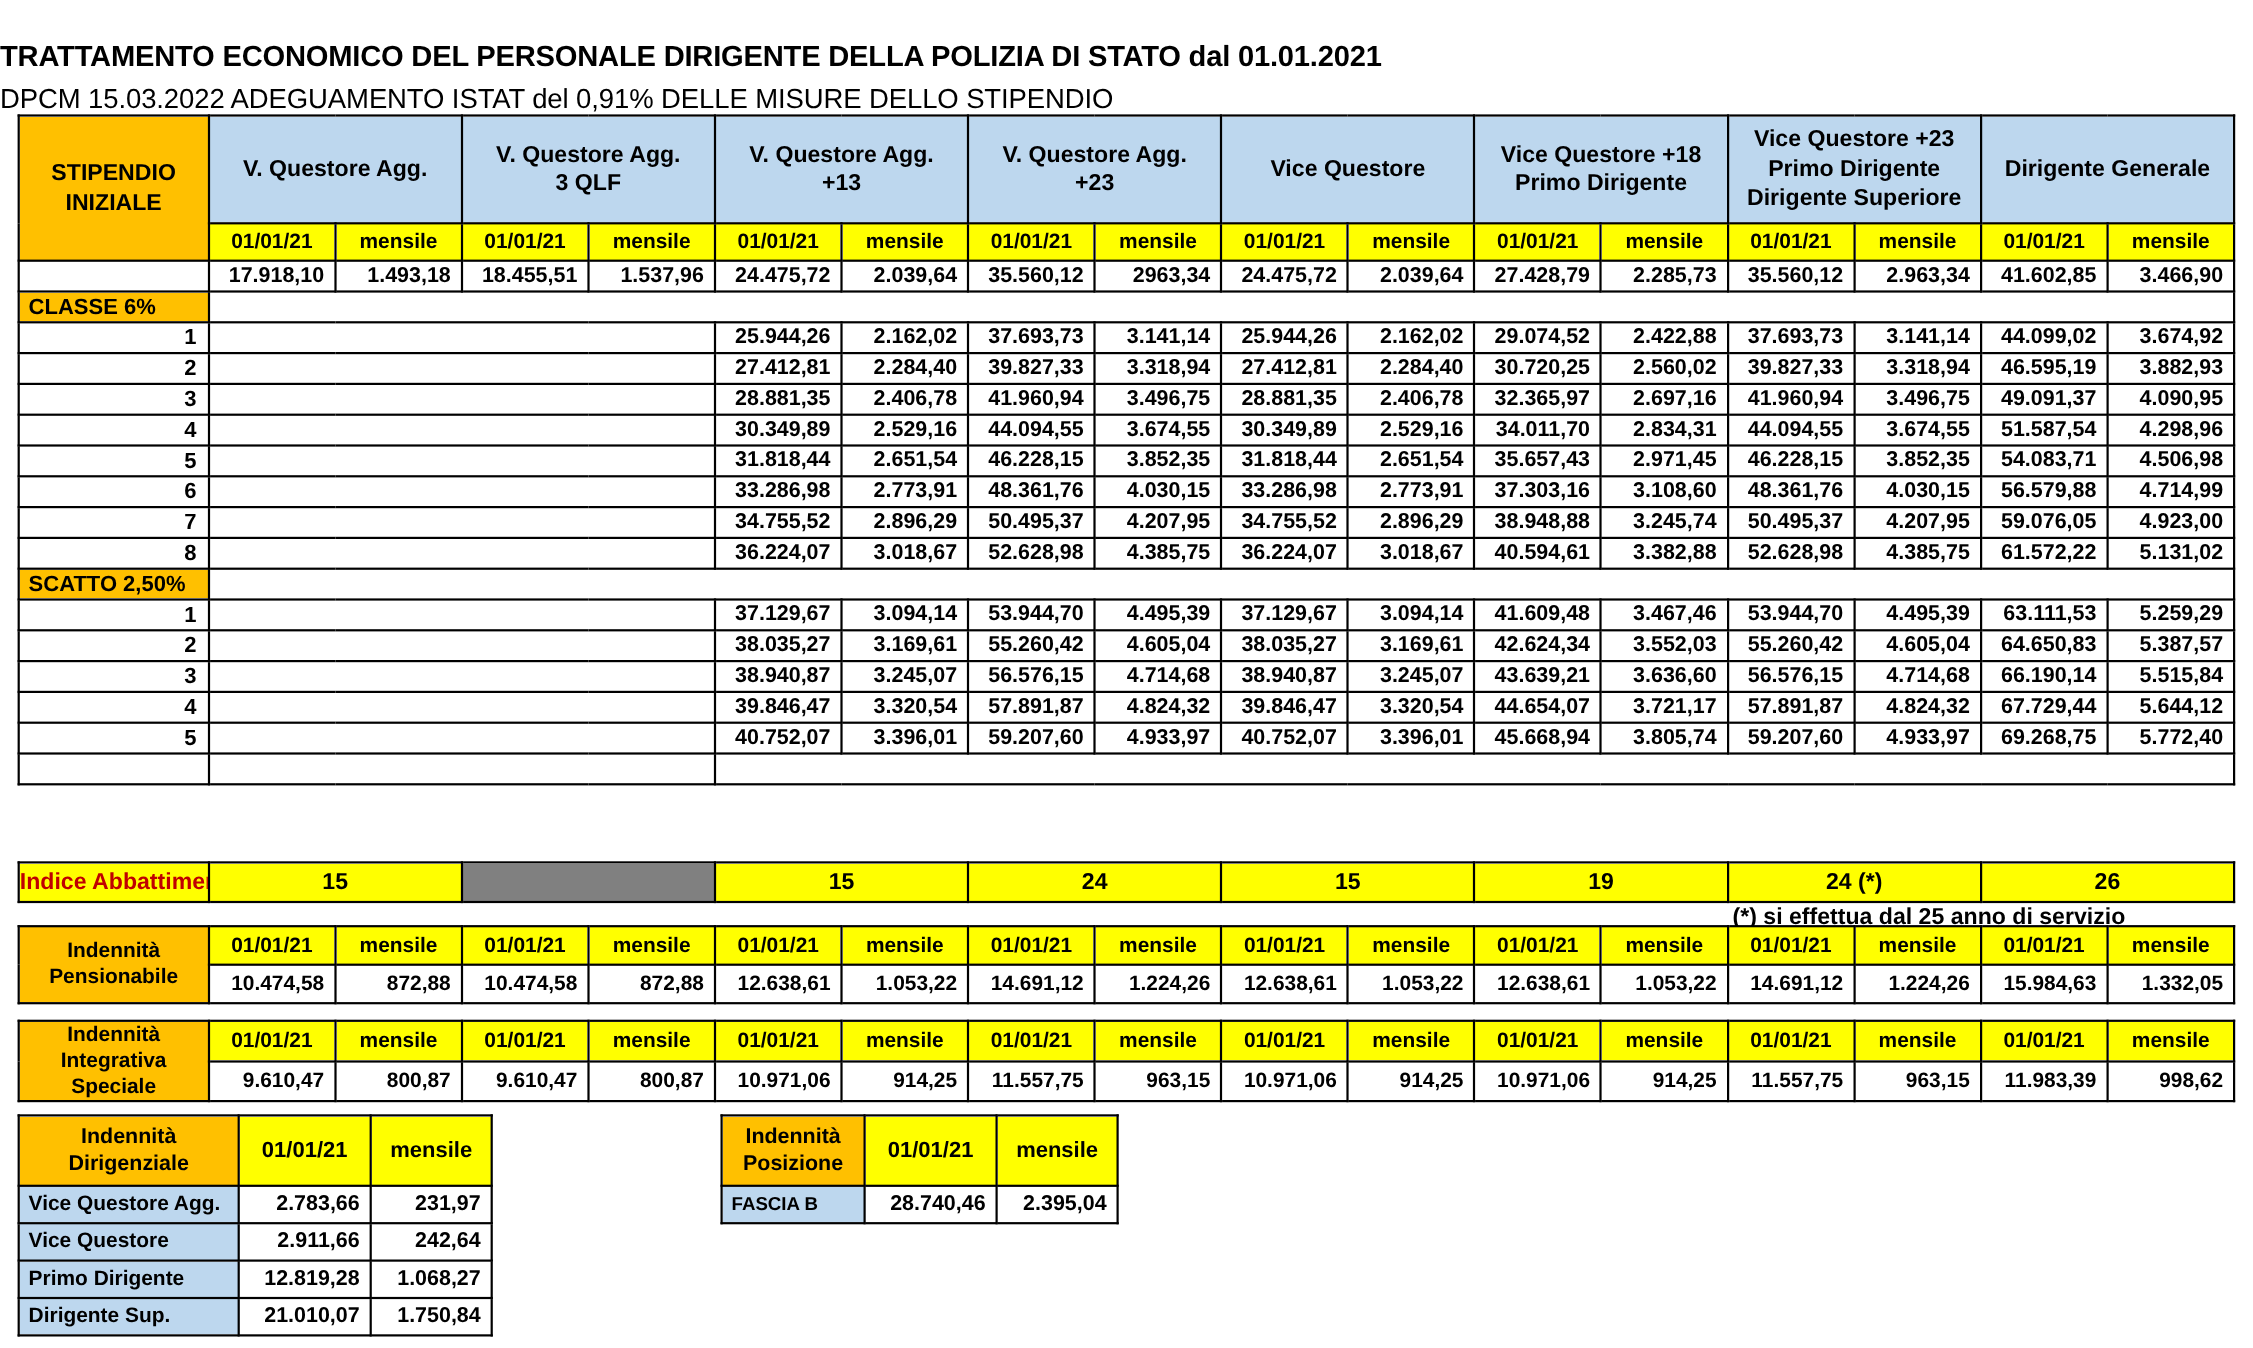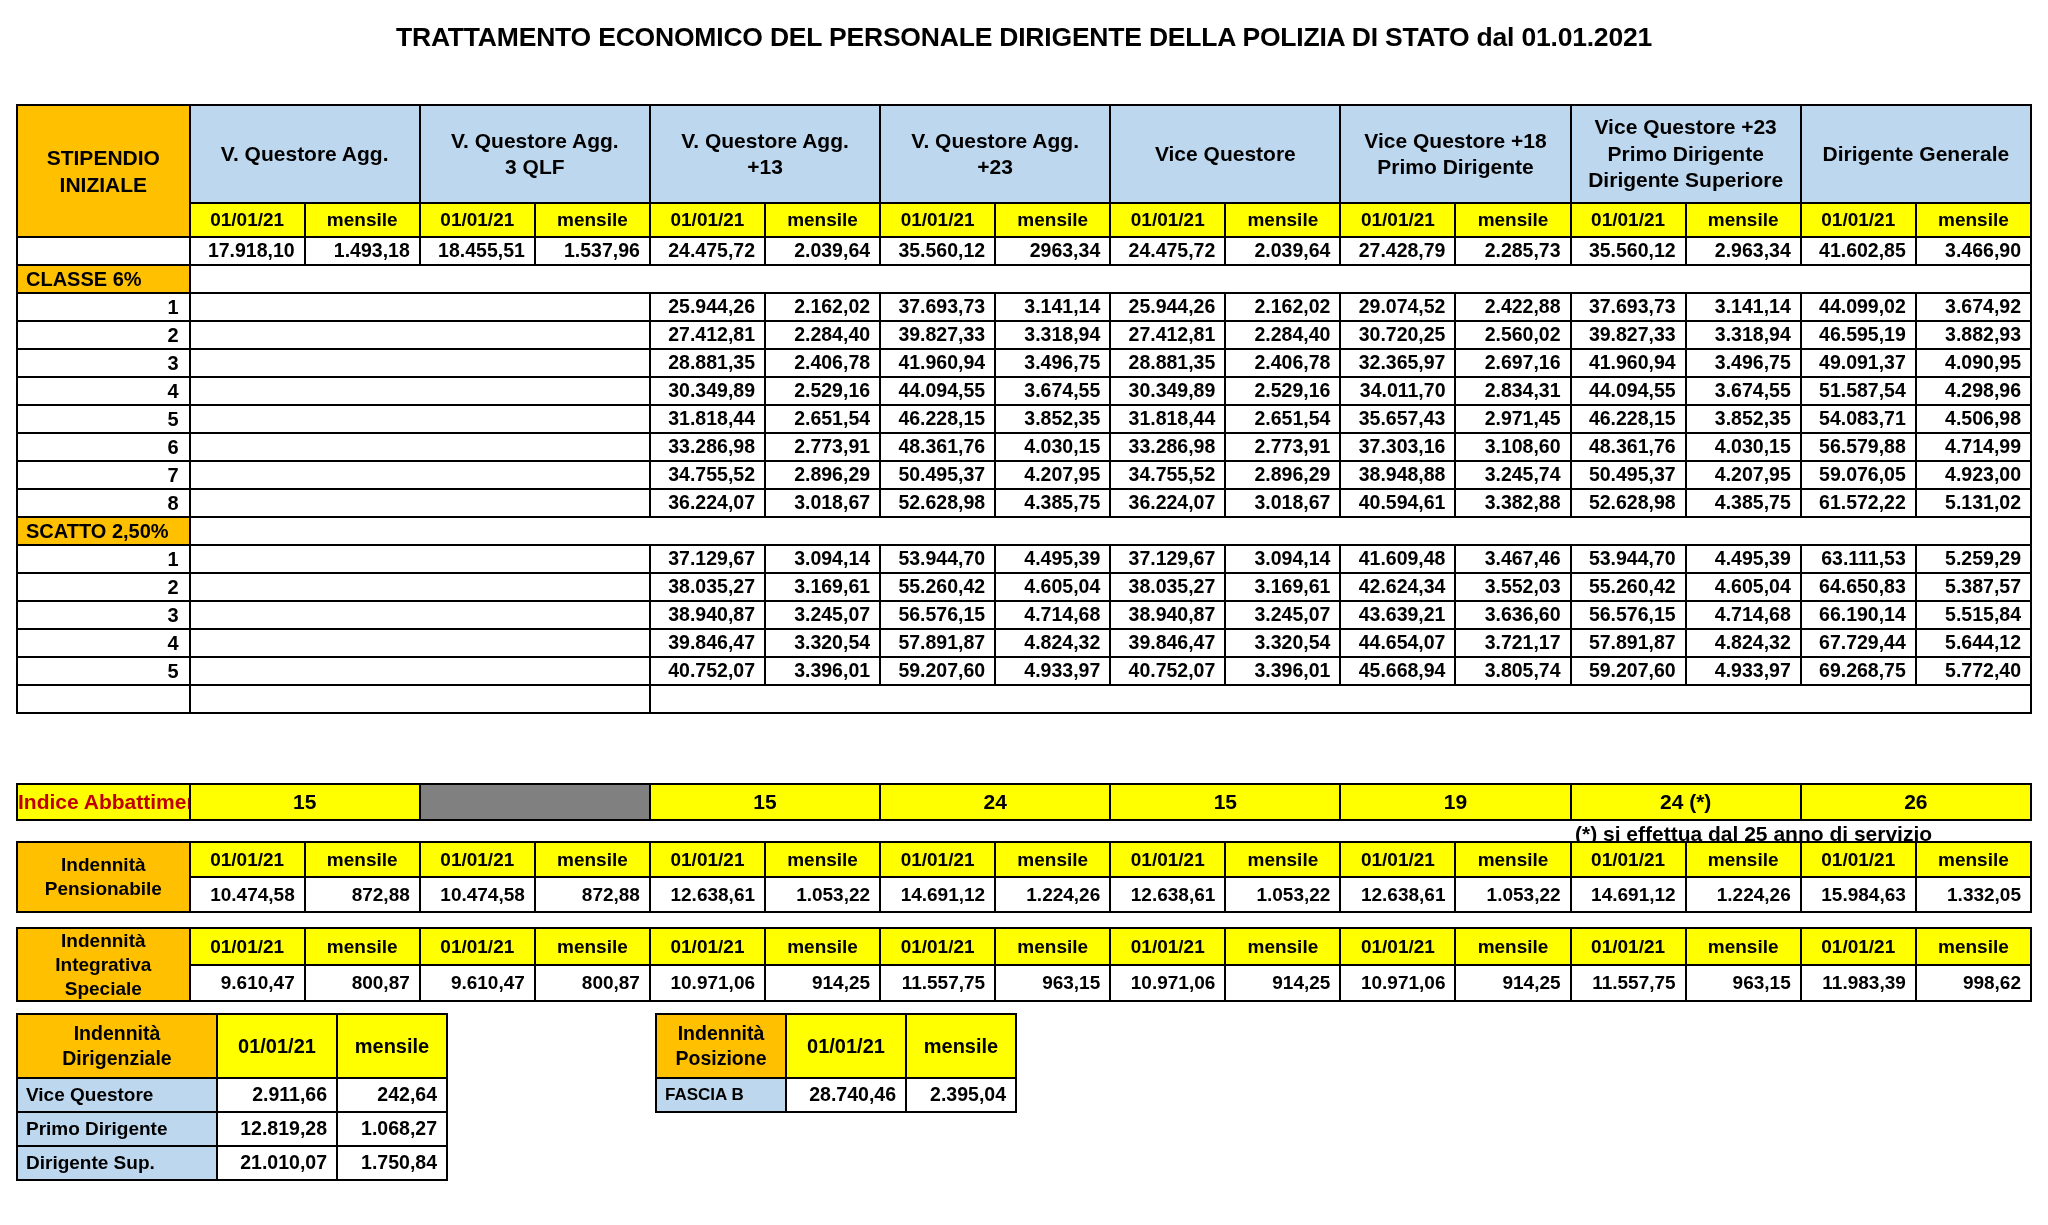--- a/index.html
+++ b/index.html
@@ -17,22 +17,21 @@
   .page {
     position: relative;
     width: 2048px;
     height: 1225px;
     box-sizing: border-box;
     padding: 0;
   }
 
   
   .title-block {
-    text-align: center;
-    padding-top: 22px;
+    padding-top: 36px;
   }
   #title-line1 {
     font-size: 26.5px;
     font-weight: bold;
     letter-spacing: -0.2px;
     white-space: nowrap;
   }
   #title-line2 {
     font-size: 25px;
     font-weight: normal;
@@ -165,20 +164,21 @@
   }
   table.small .rl-small { font-size: 17px; }
 </style>
 </head>
 <body>
 
 <div class="page">
 
   <div class="title-block">
     <div id="title-line1">TRATTAMENTO ECONOMICO DEL PERSONALE DIRIGENTE DELLA POLIZIA DI STATO  dal 01.01.2021</div>
+    <div id="title-line2">DPCM 15.03.2022  ADEGUAMENTO ISTAT del 0,91%   DELLE MISURE DELLO STIPENDIO</div>
   </div>
 
   <div class="main-wrap">
     <table class="main">
       <colgroup>
         <col style="width:156px">
         <col style="width:104px">
           <col style="width:104px">
         <col style="width:104px">
           <col style="width:104px">
@@ -632,20 +632,25 @@
           <col style="width:120px">
           <col style="width:110px">
       </colgroup>
       <tbody id="small1-body">
           <tr>
             <td class="hd">Indennità<br>Dirigenziale</td>
             <td class="hdy">01/01/21</td>
             <td class="hdy">mensile</td>
           </tr>
           <tr>
+            <td class="rl">Vice Questore Agg.</td>
+            <td class="num">2.783,66</td>
+            <td class="num">231,97</td>
+          </tr>
+          <tr>
             <td class="rl">Vice Questore</td>
             <td class="num">2.911,66</td>
             <td class="num">242,64</td>
           </tr>
           <tr>
             <td class="rl">Primo Dirigente</td>
             <td class="num">12.819,28</td>
             <td class="num">1.068,27</td>
           </tr>
           <tr>

